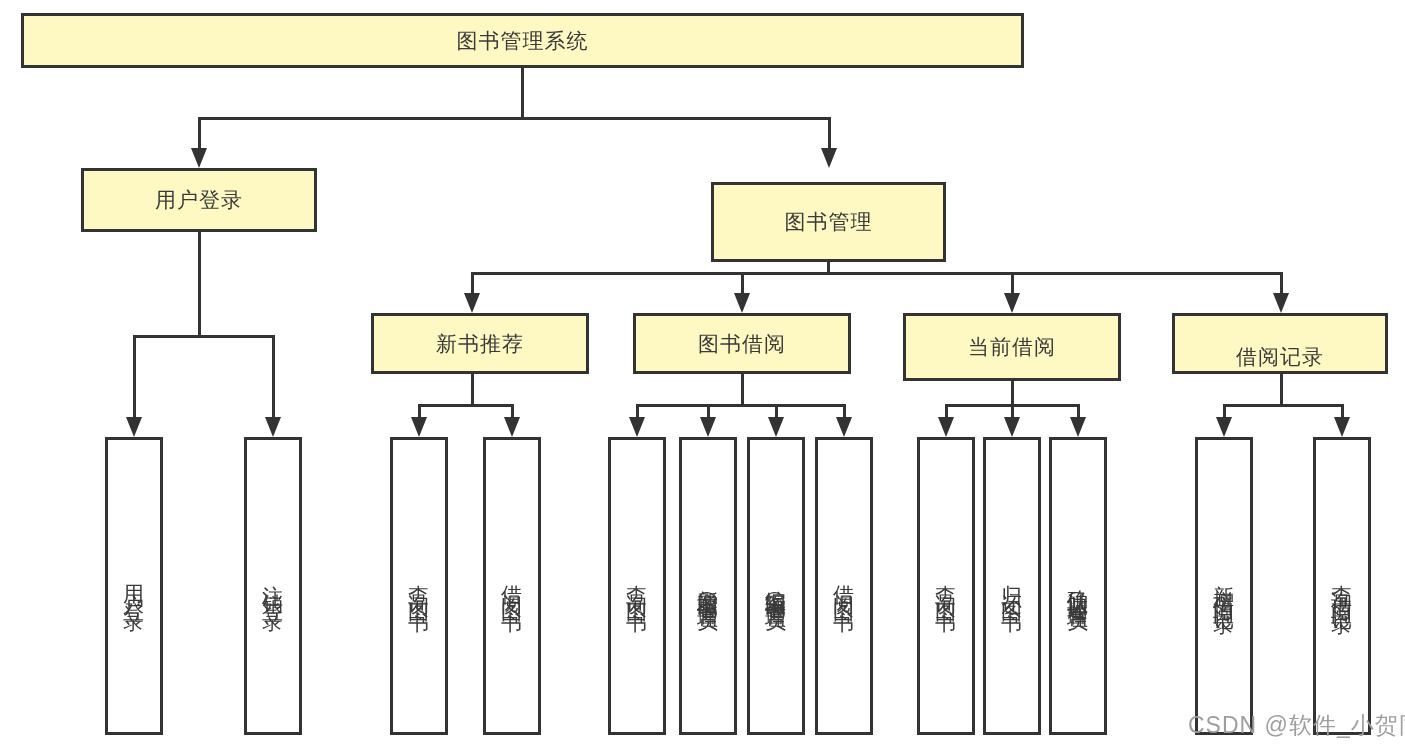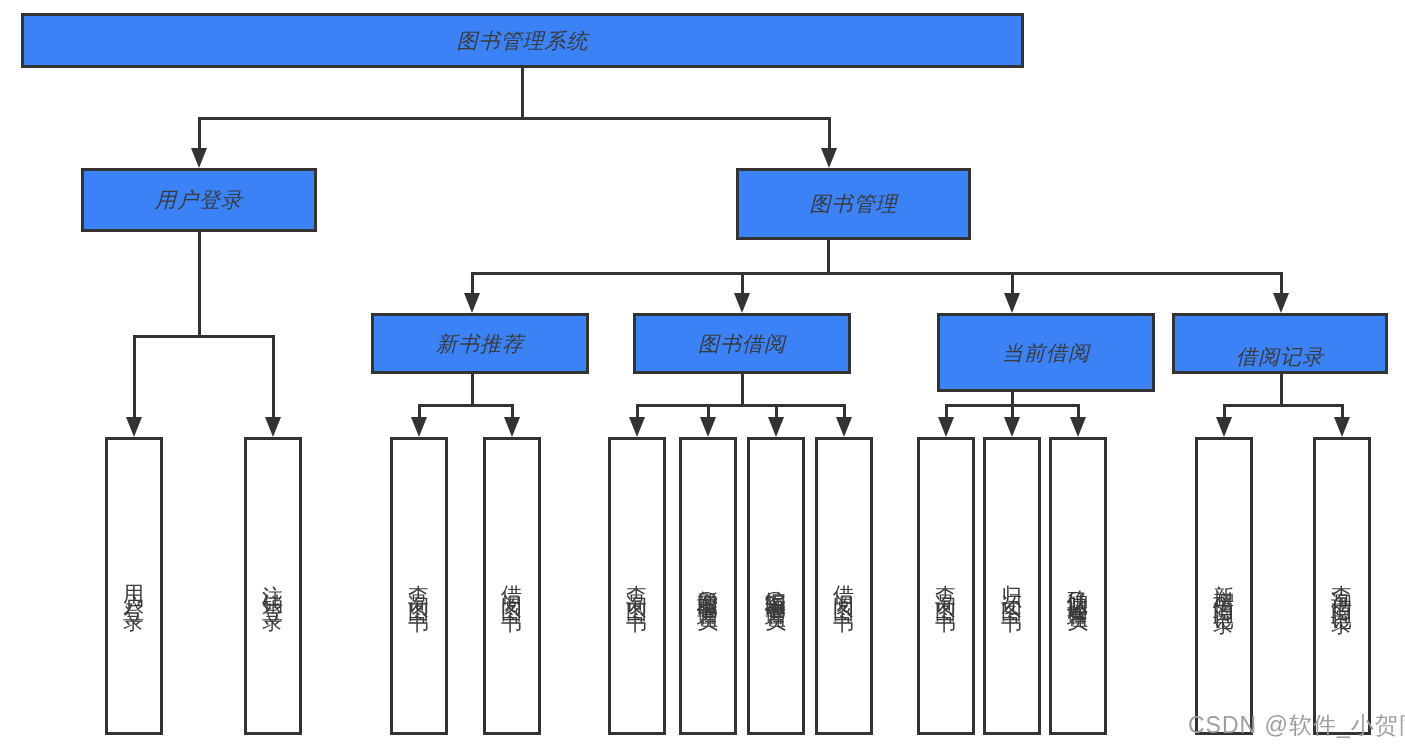--- a/index.html
+++ b/index.html
@@ -1,23 +1,23 @@
 <!DOCTYPE html>
 <html><head>
 <meta charset="utf-8">
 <style>
   html,body{margin:0;padding:0;background:#fff;}
   .canvas{
     position:relative;width:1405px;height:747px;background:#fff;overflow:hidden;
     font-family:"Liberation Sans",sans-serif;color:#3a3a3a;
   }
   .box{
-    position:absolute;border:3px solid #333;background:#3b82f6;box-sizing:border-box;
+    position:absolute;border:3px solid #333;background:#fef9c3;box-sizing:border-box;
     display:flex;align-items:center;justify-content:center;
-    font-size:21px;letter-spacing:1px;color:#3a3a3a;z-index:2;font-style:italic;
+    font-size:21px;letter-spacing:1px;color:#3a3a3a;z-index:2;
   }
   .vbox{
     position:absolute;border:3px solid #333;background:#fff;box-sizing:border-box;
     width:58px;height:298px;top:437px;
     display:flex;align-items:center;justify-content:center;z-index:2;
   }
   .vbox span{
     writing-mode:vertical-rl;text-orientation:mixed;
     font-size:21px;line-height:1;letter-spacing:9px;color:#3a3a3a;white-space:nowrap;
   }
@@ -43,21 +43,21 @@
   <i class="ln" style="left:521px;top:68px;width:3px;height:50px;"></i>
   <i class="ln" style="left:198px;top:117px;width:633px;height:3px;"></i>
   <i class="ln" style="left:198px;top:117px;width:3px;height:32px;"></i>
   <i class="ah" style="left:191px;top:148px;"></i>
   <i class="ln" style="left:828px;top:117px;width:3px;height:32px;"></i>
   <i class="ah" style="left:821px;top:148px;"></i>
 
   <div class="box" style="left:81px;top:168px;width:236px;height:64px;">
     <span>用户登录</span>
   </div>
-  <div class="box" style="left:711px;top:168px;width:235px;height:72px;margin-left:25px;">
+  <div class="box" style="left:711px;top:182px;width:235px;height:80px;">
     <span>图书管理</span>
   </div>
 
   <i class="ln" style="left:198px;top:232px;width:3px;height:104px;"></i>
   <i class="ln" style="left:133px;top:335px;width:142px;height:3px;"></i>
   <i class="ln" style="left:133px;top:335px;width:3px;height:83px;"></i>
   <i class="ah" style="left:126px;top:417px;"></i>
   <i class="ln" style="left:272px;top:335px;width:3px;height:83px;"></i>
   <i class="ah" style="left:265px;top:417px;"></i>
 
@@ -71,21 +71,21 @@
   <i class="ah" style="left:1004px;top:293px;"></i>
   <i class="ln" style="left:1280px;top:272px;width:3px;height:23px;"></i>
   <i class="ah" style="left:1273px;top:293px;"></i>
 
   <div class="box" style="left:363px;top:313px;width:218px;height:61px;margin-left:8px;">
     <span>新书推荐</span>
   </div>
   <div class="box" style="left:633px;top:313px;width:218px;height:61px;justify-content:center;">
     <span>图书借阅</span>
   </div>
-  <div class="box" style="left:937px;top:313px;width:218px;height:79px;">
+  <div class="box" style="left:903px;top:313px;width:218px;height:68px;">
     <span>当前借阅</span>
   </div>
   <div class="box" style="left:1172px;top:313px;width:216px;height:61px;align-items:flex-end;">
     <span>借阅记录</span>
   </div>
 
   <i class="ln" style="left:471px;top:374px;width:3px;height:33px;"></i>
   <i class="ln" style="left:418px;top:404px;width:96px;height:3px;"></i>
   <i class="ln" style="left:418px;top:404px;width:3px;height:15px;"></i>
   <i class="ah" style="left:411px;top:417px;"></i>

